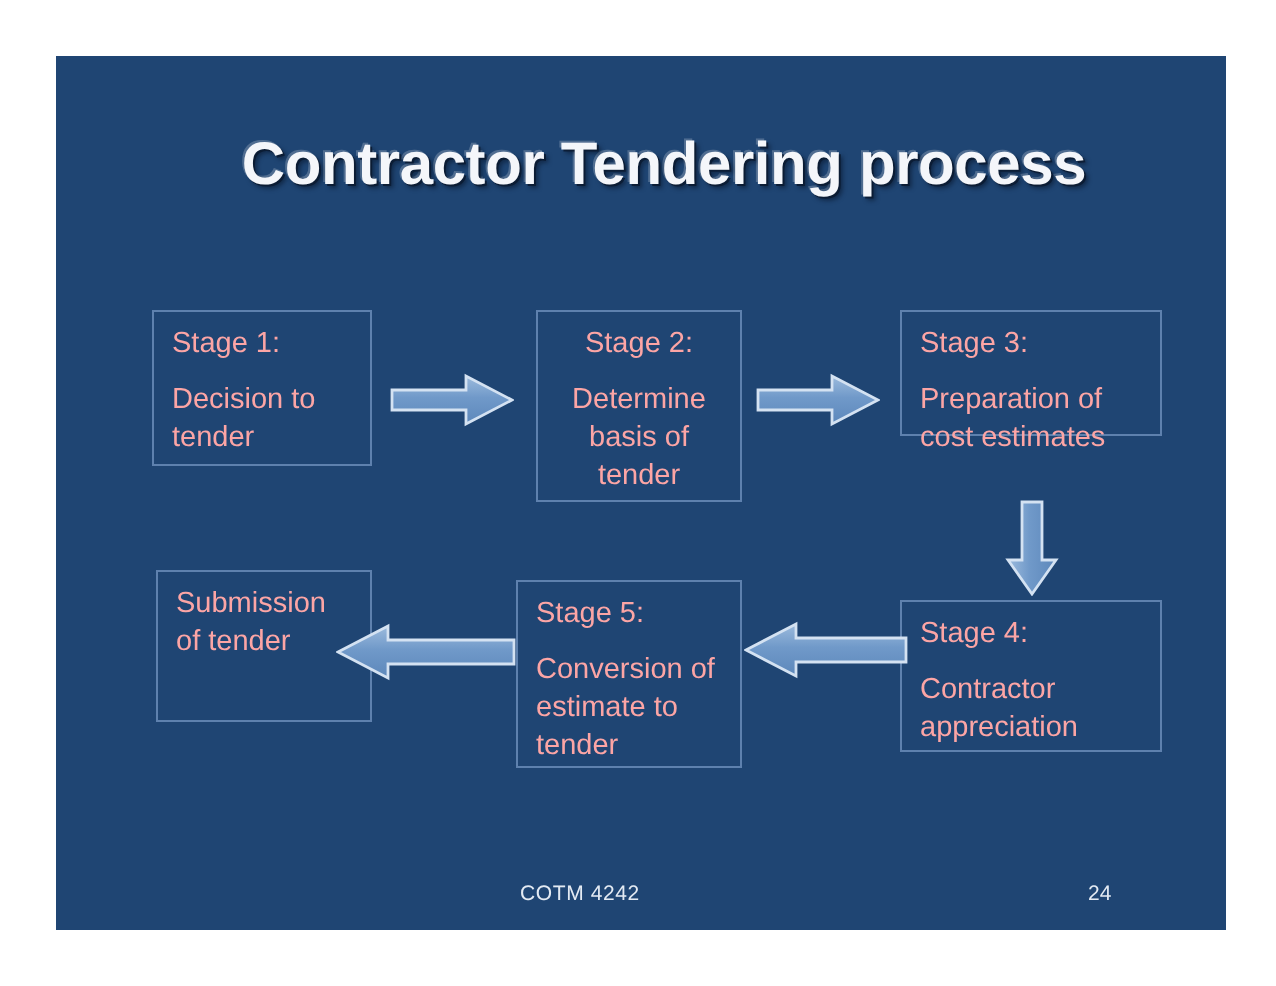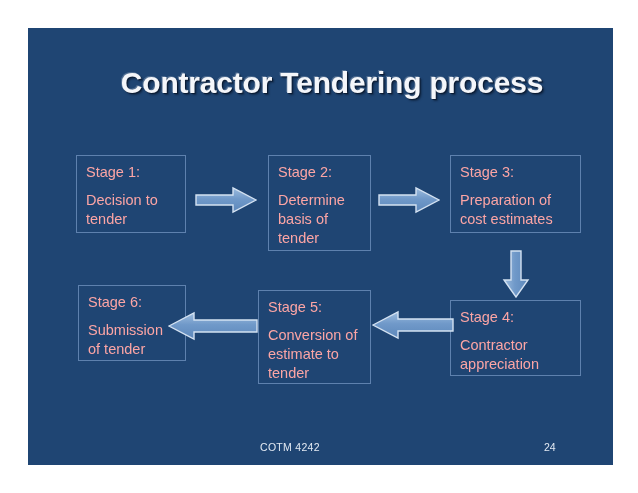--- a/index.html
+++ b/index.html
@@ -63,22 +63,22 @@
     display: block;
     margin-bottom: 9px;
     white-space: nowrap;
   }
   .stage-desc {
     display: block;
     white-space: pre-line;
   }
 
   #box-stage-1 { left: 48px;  top: 127px; width: 110px;  height: 78px; }
-  #box-stage-2 { left: 240px; top: 127px; width: 103px;  height: 96px; }
-  #box-stage-3 { left: 422px; top: 127px; width: 131px;  height: 78px; }
+  #box-stage-2 { left: 240px; top: 127px; width: 103px;  height: 96px; text-align: center; }
+  #box-stage-3 { left: 422px; top: 127px; width: 131px;  height: 63px; }
   #box-stage-4 { left: 422px; top: 272px; width: 131px;  height: 76px; }
   #box-stage-5 { left: 230px; top: 262px; width: 113px;  height: 94px; }
   #box-stage-6 { left: 50px;  top: 257px; width: 108px;  height: 76px; }
 
   
   .arrow {
     position: absolute;
   }
   .arrow svg { display: block; width: 100%; height: 100%; }
 
@@ -141,21 +141,20 @@
     </div>
 
     <div class="stage-box" id="box-stage-5">
       <span class="stage-label">Stage 5:</span>
       <span class="stage-desc">Conversion of
 estimate to
 tender</span>
     </div>
 
     <div class="stage-box" id="box-stage-6">
-      <span class="stage-label">Stage 6:</span>
       <span class="stage-desc">Submission
 of tender</span>
     </div>
 
     <div class="arrow" id="arrow-1-to-2">
       <svg viewBox="0 0 62 28" preserveAspectRatio="none">
         <defs>
           <linearGradient id="gradRight1" x1="0" y1="0" x2="0" y2="1">
             <stop offset="0%" stop-color="#9cbbdd"></stop>
             <stop offset="45%" stop-color="#7099c9"></stop>

